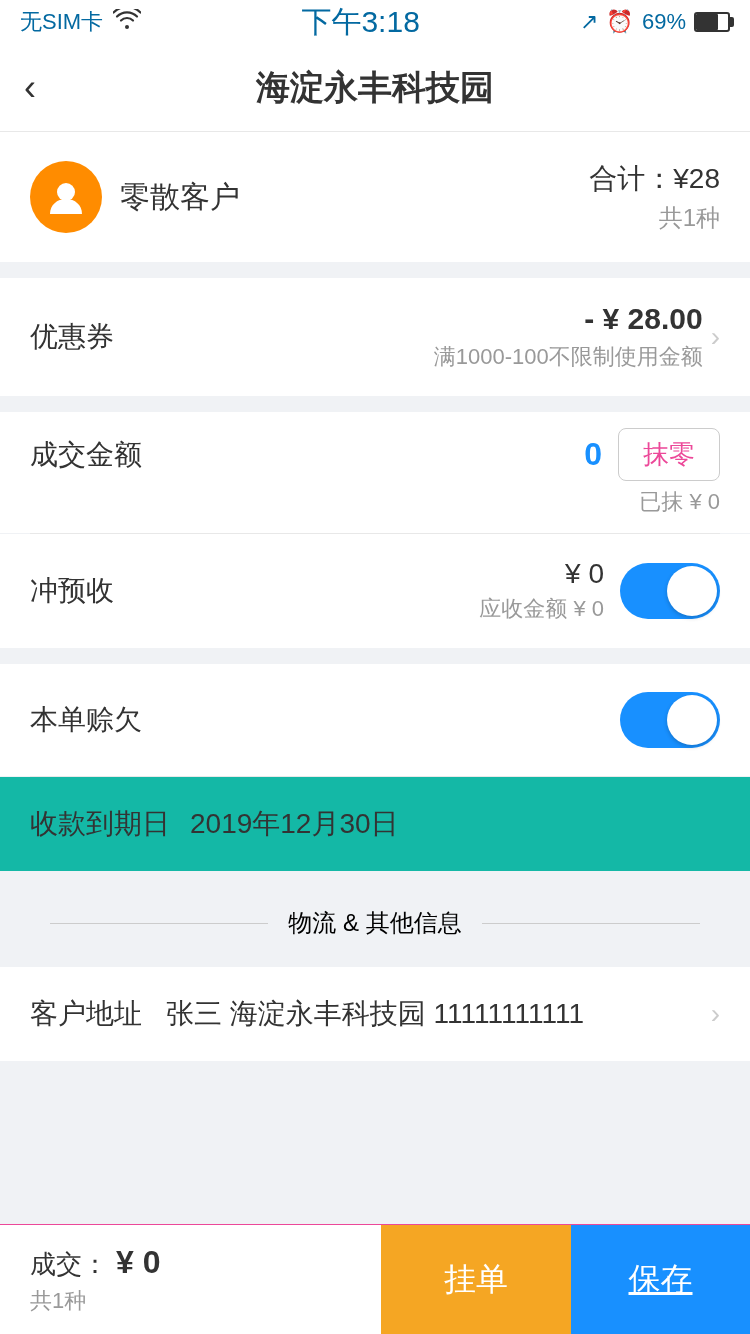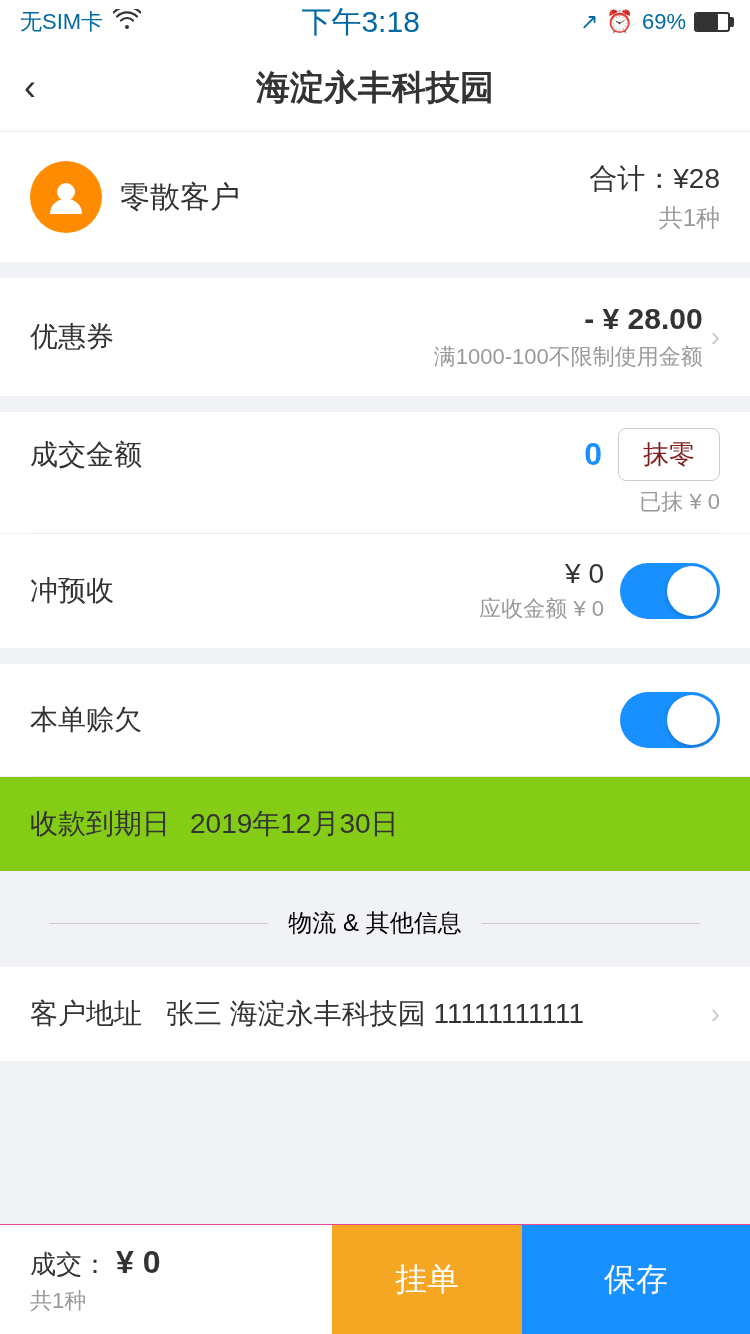--- a/index.html
+++ b/index.html
@@ -114,21 +114,21 @@
       justify-content: space-between;
     }
     .transaction-label { font-size: 28px; color: #333; }
     .transaction-right { display: flex; align-items: center; gap: 16px; }
     .transaction-value { font-size: 32px; color: #1890ff; font-weight: 600; }
     .round-btn {
       border: 1px solid #ccc;
       border-radius: 8px;
       padding: 8px 24px;
       font-size: 26px;
-      color: #7f1d1d;
+      color: #ec4899;
       background: #fff;
       cursor: pointer;
     }
     .transaction-sub { font-size: 22px; color: #999; margin-top: 6px; text-align: right; }
 
     
     .prepay-section {
       background: #fff;
       padding: 24px 30px;
     }
@@ -171,21 +171,21 @@
       padding: 28px 30px;
       display: flex;
       align-items: center;
       justify-content: space-between;
       min-height: 88px;
     }
     .credit-label { font-size: 28px; color: #333; }
 
     
     .duedate-section {
-      background: #84cc16;
+      background: #14b8a6;
       padding: 28px 30px;
       display: flex;
       align-items: flex-end;
       gap: 20px;
       min-height: 88px;
     }
     .duedate-label { font-size: 28px; color: #333; }
     .duedate-value { font-size: 28px; color: #333; }
 
     
@@ -251,29 +251,30 @@
       height: 110px;
       background: #f5a623;
       display: flex;
       align-items: center;
       justify-content: center;
       font-size: 32px;
       color: #fff;
       cursor: pointer;
     }
     .bottom-btn-save {
-      width: 228px;
+      width: 179px;
       height: 110px;
       background: #1890ff;
       display: flex;
       align-items: center;
       justify-content: center;
       font-size: 32px;
       color: #fff;
       cursor: pointer;
+      text-decoration: underline;
     }
   </style>
 </head>
 <body>
 
 <div class="status-bar">
   <div class="status-left">
     <span style="font-size:22px;">无SIM卡</span>
     <span style="font-size:22px;">
       <svg width="28" height="20" viewBox="0 0 28 20">

